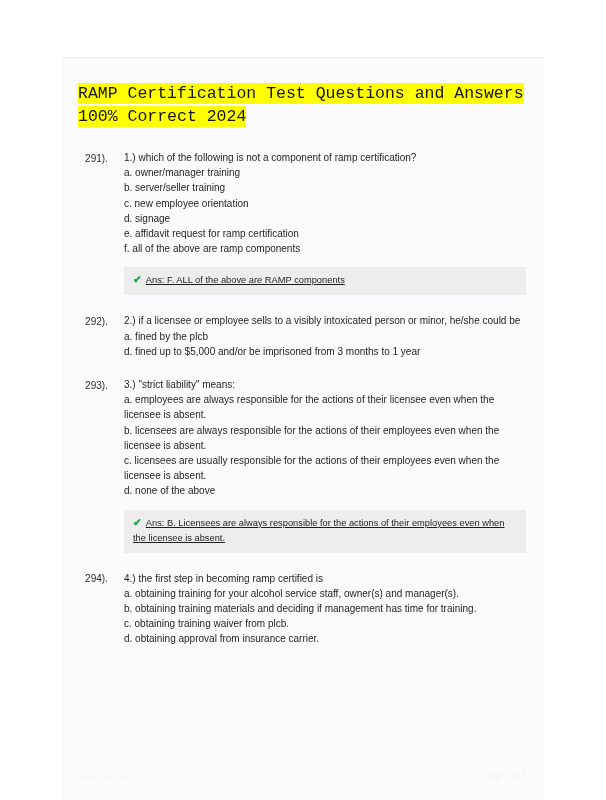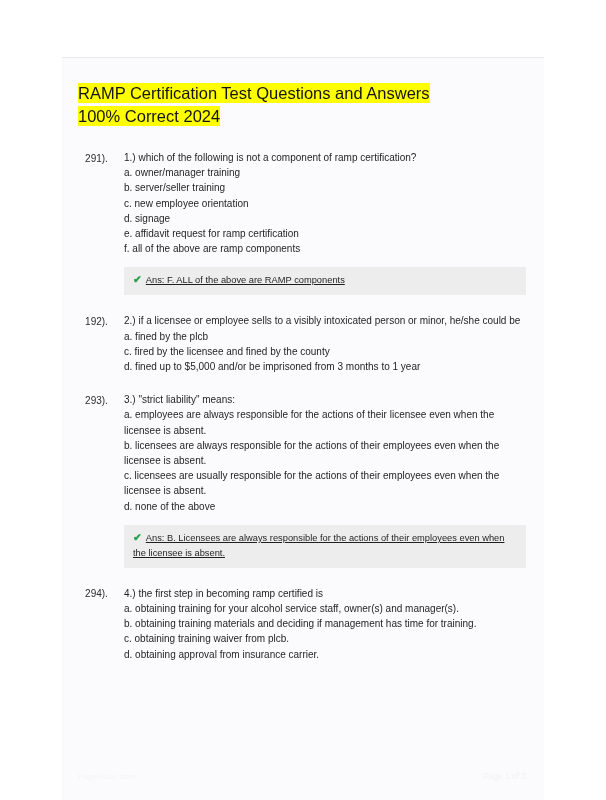--- a/index.html
+++ b/index.html
@@ -35,20 +35,21 @@
     background: #e8e8ee;
   }
 
   .doc-title {
     margin: 0;
     padding: 24px 18px 0 16px;
     font-size: 16.5px;
     line-height: 23px;
     font-weight: 400;
     color: #141414;
+    font-family: Liberation Mono, monospace;
   }
   .doc-title .hl {
     background: #ffff00;
     box-decoration-break: clone;
     -webkit-box-decoration-break: clone;
     padding: 1px 0;
   }
 
   .qa-list {
     padding: 22px 18px 0 16px;
@@ -148,25 +149,24 @@
           <p class="q-option">c. new employee orientation</p>
           <p class="q-option">d. signage</p>
           <p class="q-option">e. affidavit request for ramp certification</p>
           <p class="q-option">f. all of the above are ramp components</p>
           <div class="answer-box">
             <p class="answer-line"><span class="check-icon">✔</span><span>Ans: F. ALL of the above are RAMP components</span></p>
           </div>
         </div>
       </div>
       <div class="qa-block">
-        <div class="q-number">192).</div>
+        <div class="q-number">292).</div>
         <div class="q-body">
           <p class="q-stem">2.) if a licensee or employee sells to a visibly intoxicated person or minor, he/she could be</p>
           <p class="q-option">a. fined by the plcb</p>
-          <p class="q-option">c. fired by the licensee and fined by the county</p>
           <p class="q-option">d. fined up to $5,000 and/or be imprisoned from 3 months to 1 year</p>
         </div>
       </div>
       <div class="qa-block">
         <div class="q-number">293).</div>
         <div class="q-body">
           <p class="q-stem">3.) "strict liability" means:</p>
           <p class="q-option">a. employees are always responsible for the actions of their licensee even when the licensee is absent.</p>
           <p class="q-option">b. licensees are always responsible for the actions of their employees even when the licensee is absent.</p>
           <p class="q-option">c. licensees are usually responsible for the actions of their employees even when the licensee is absent.</p>

